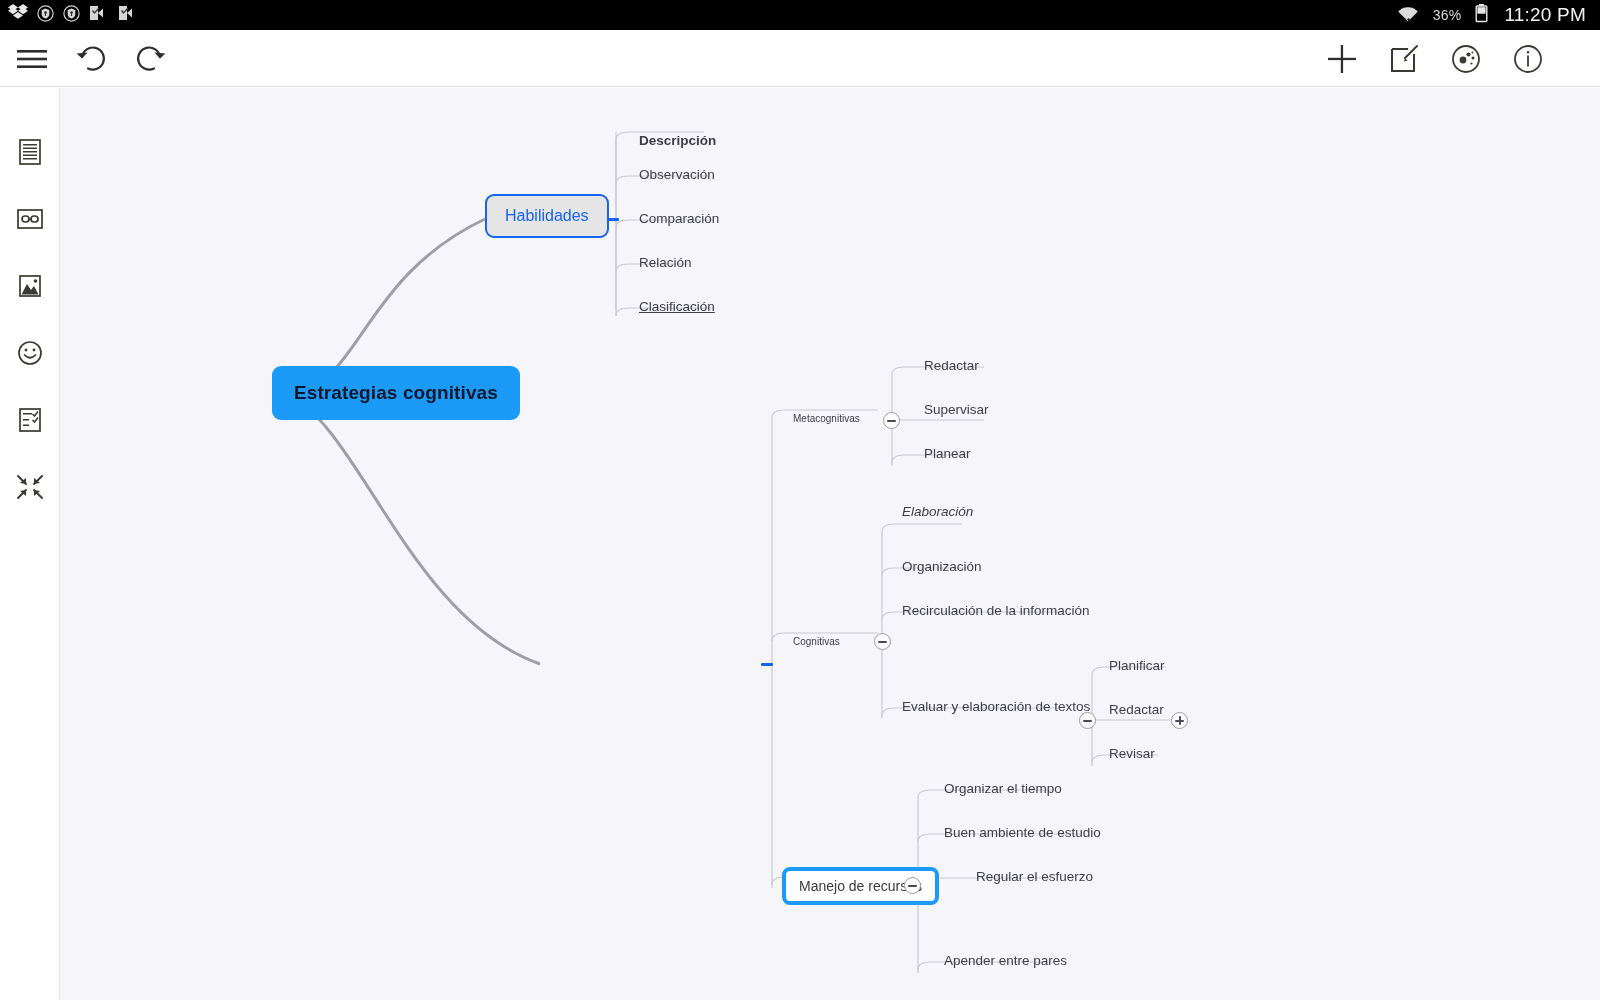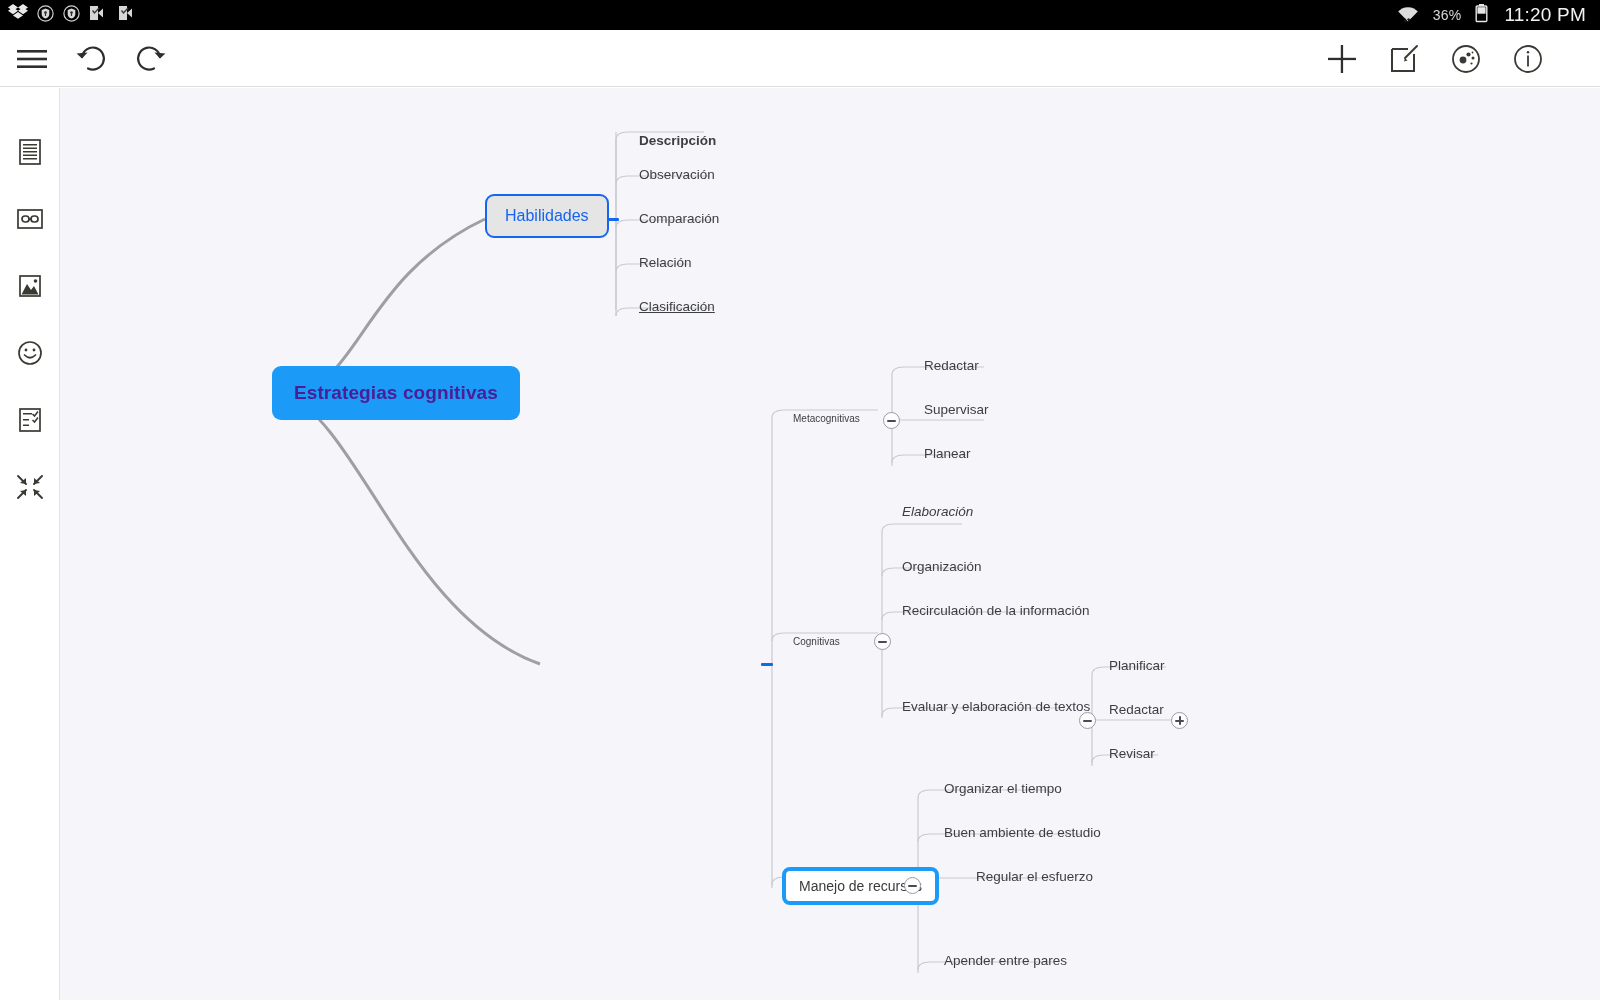--- a/index.html
+++ b/index.html
@@ -122,21 +122,21 @@
 
   
   .node {
     position: absolute;
     box-sizing: border-box;
     white-space: nowrap;
     cursor: pointer;
   }
   .node-root {
     background: #1b9af7;
-    color: #4c1d95;
+    color: #0f172a;
     font-weight: bold;
     font-size: 19px;
     border-radius: 9px;
     padding: 16px 22px;
     letter-spacing: 0.1px;
   }
   .node-branch {
     background: #e5e5e5;
     color: #1565f0;
     font-weight: normal;

